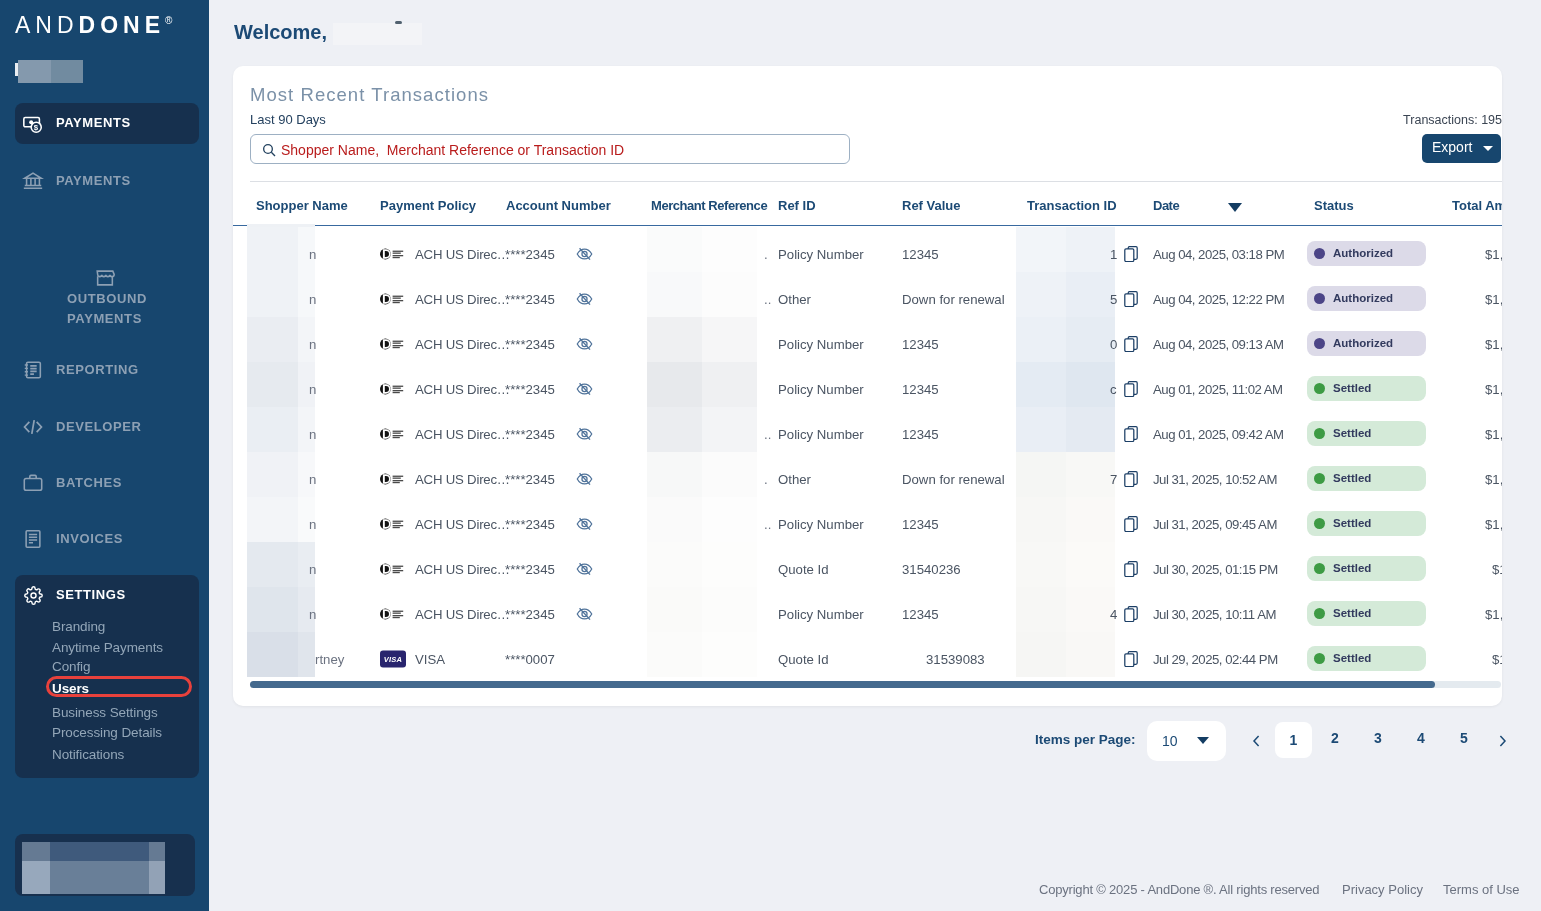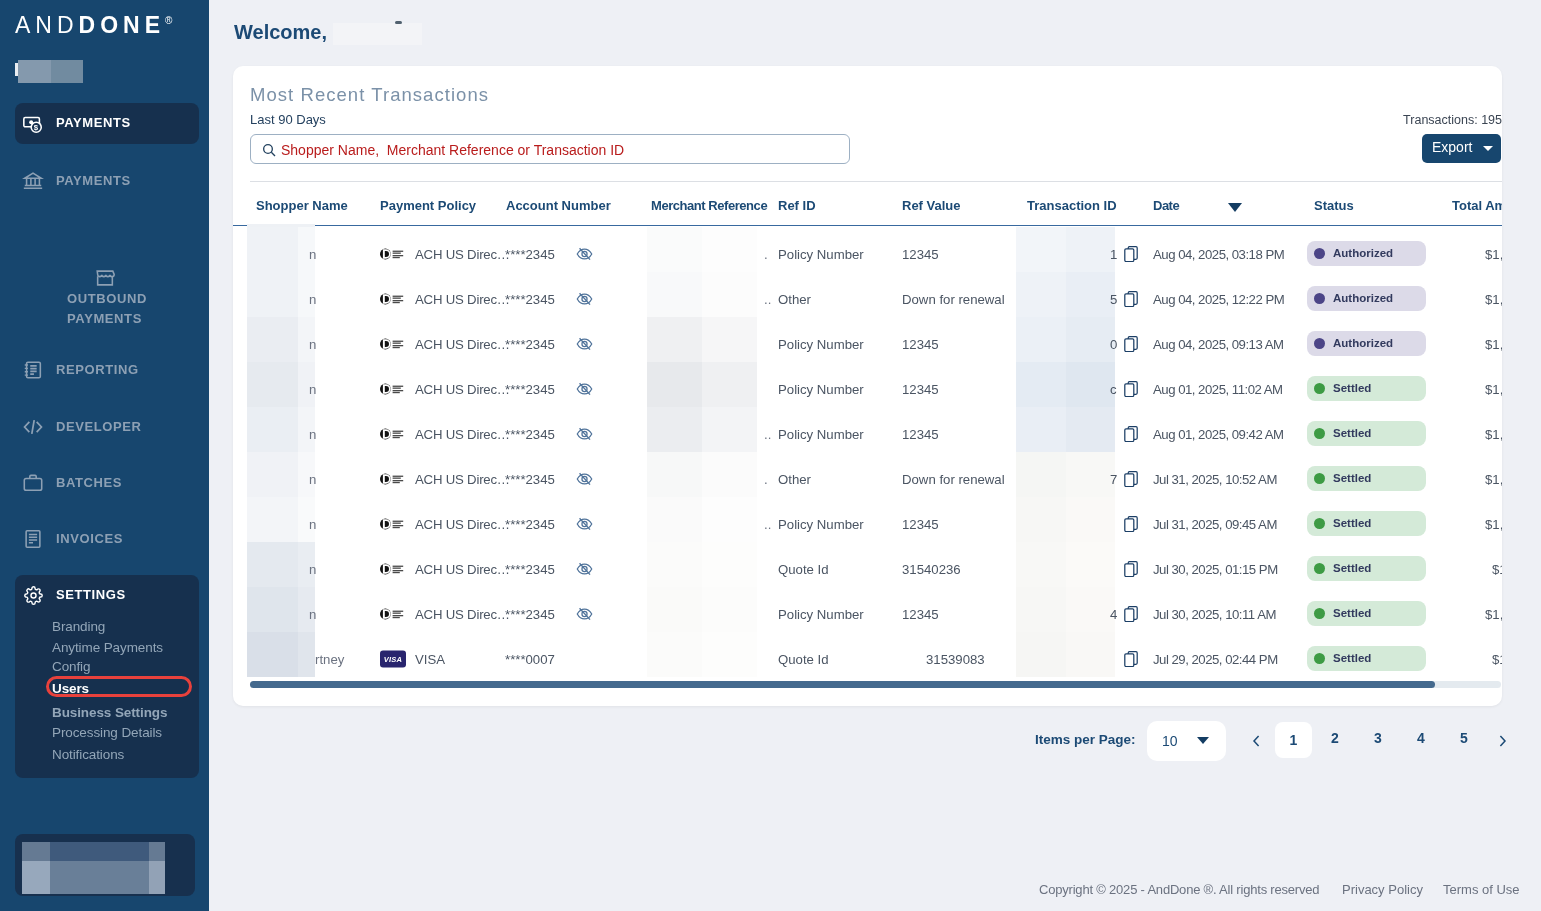--- a/index.html
+++ b/index.html
@@ -144,21 +144,21 @@
     <svg width="19" height="19" viewBox="0 0 24 24" fill="none" stroke="#fff" stroke-width="1.8" style="margin-left:9px;margin-right:13px;">
       <circle cx="12" cy="12" r="3.2"></circle>
       <path d="M19.4 15a1.6 1.6 0 0 0 .33 1.82l.06.06a2 2 0 1 1-2.83 2.83l-.06-.06a1.6 1.6 0 0 0-1.82-.33 1.6 1.6 0 0 0-1 1.51V21a2 2 0 1 1-4 0v-.09A1.6 1.6 0 0 0 9 19.4a1.6 1.6 0 0 0-1.82.33l-.06.06a2 2 0 1 1-2.83-2.83l.06-.06a1.6 1.6 0 0 0 .33-1.82 1.6 1.6 0 0 0-1.51-1H3a2 2 0 1 1 0-4h.09A1.6 1.6 0 0 0 4.6 9a1.6 1.6 0 0 0-.33-1.82l-.06-.06a2 2 0 1 1 2.83-2.83l.06.06a1.6 1.6 0 0 0 1.82.33H9a1.6 1.6 0 0 0 1-1.51V3a2 2 0 1 1 4 0v.09a1.6 1.6 0 0 0 1 1.51 1.6 1.6 0 0 0 1.82-.33l.06-.06a2 2 0 1 1 2.83 2.83l-.06.06a1.6 1.6 0 0 0-.33 1.82V9a1.6 1.6 0 0 0 1.51 1H21a2 2 0 1 1 0 4h-.09a1.6 1.6 0 0 0-1.51 1z"></path>
     </svg>
     <span>SETTINGS</span>
   </div>
   <div class="sub-item" style="top:619px;">Branding</div>
   <div class="sub-item" style="top:640px;">Anytime Payments</div>
   <div class="sub-item" style="top:659px;">Config</div>
   <div class="sub-item users" style="top:681px;">Users</div>
-  <div class="sub-item" style="top:705px;font-weight:bold;">Business Settings</div>
+  <div class="sub-item" style="top:705px;">Business Settings</div>
   <div class="sub-item" style="top:725px;">Processing Details</div>
   <div class="sub-item" style="top:747px;">Notifications</div>
   <div id="users-oval"></div>
 
   <div id="userblur">
       <div class="r1a"></div>
       <div class="r1b"></div>
       <div class="r1c"></div>
       <div class="r2a"></div>
       <div class="r2b"></div>

